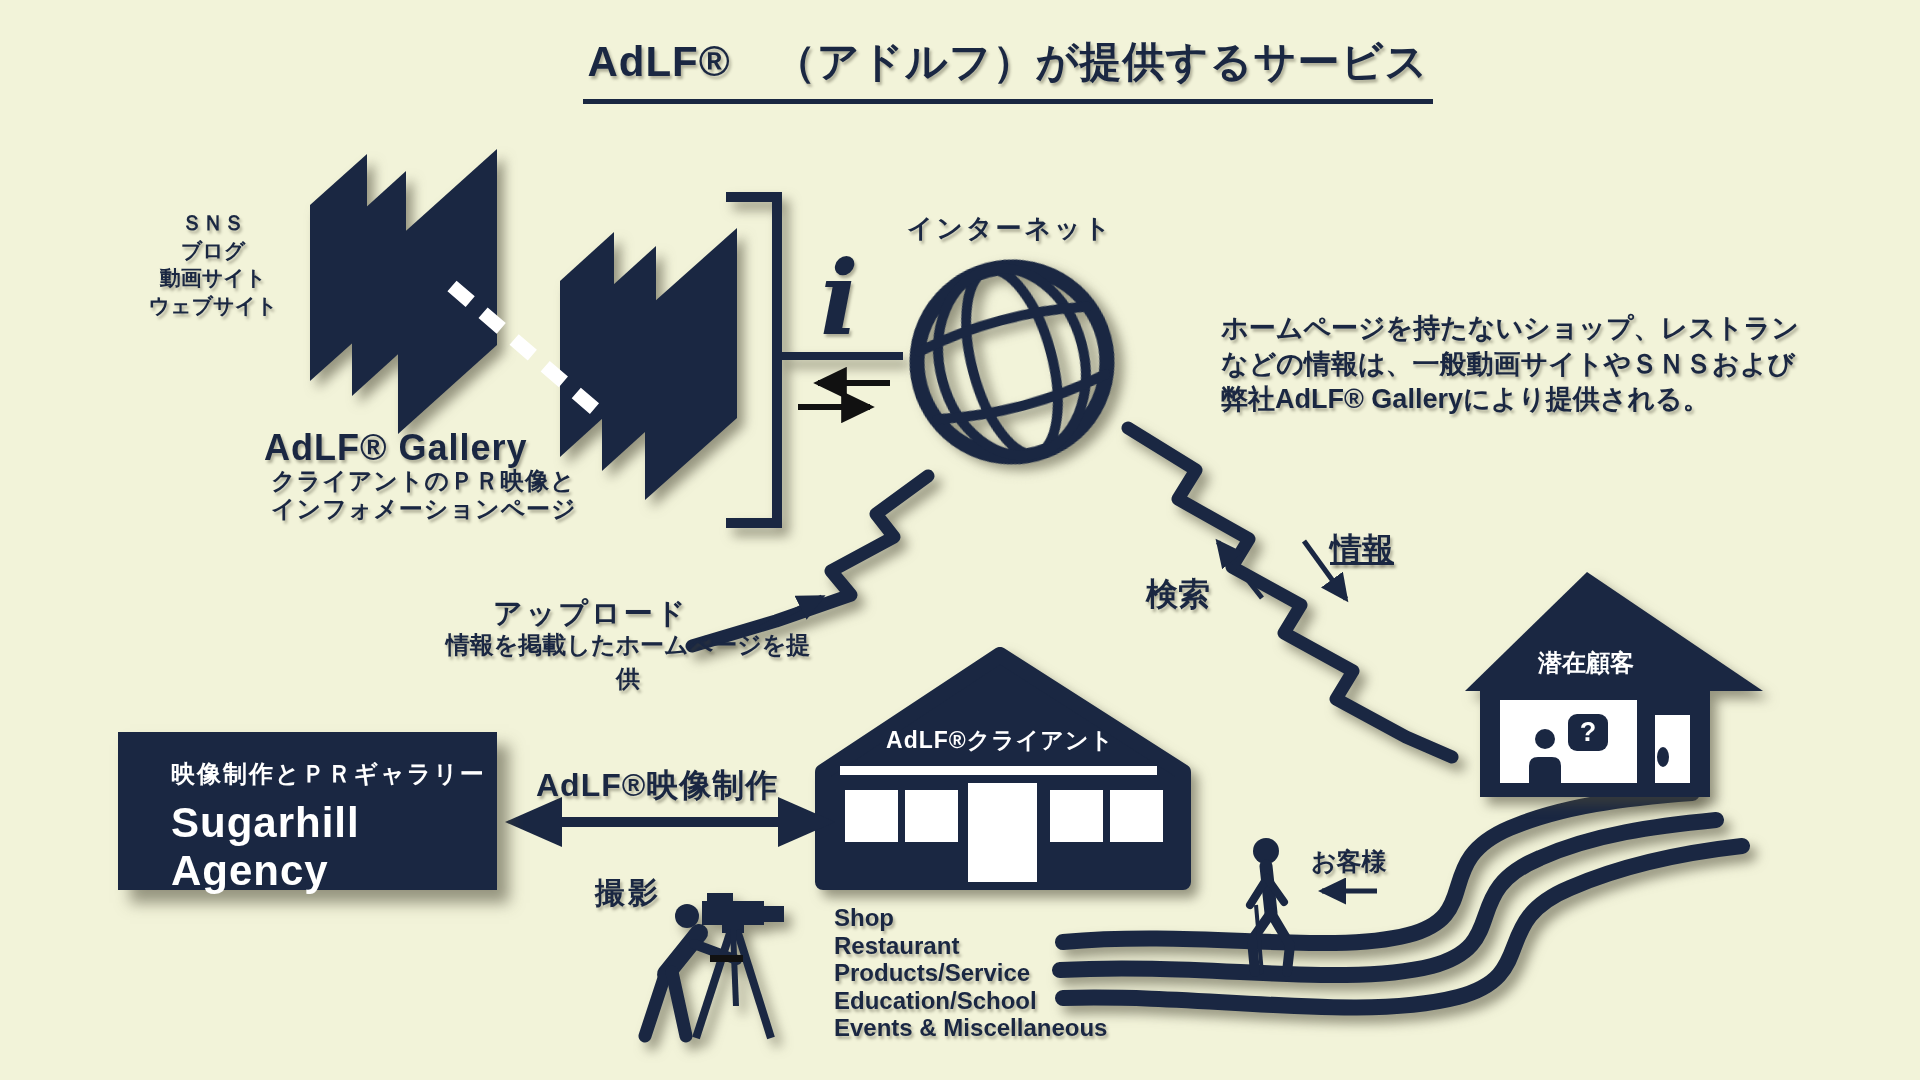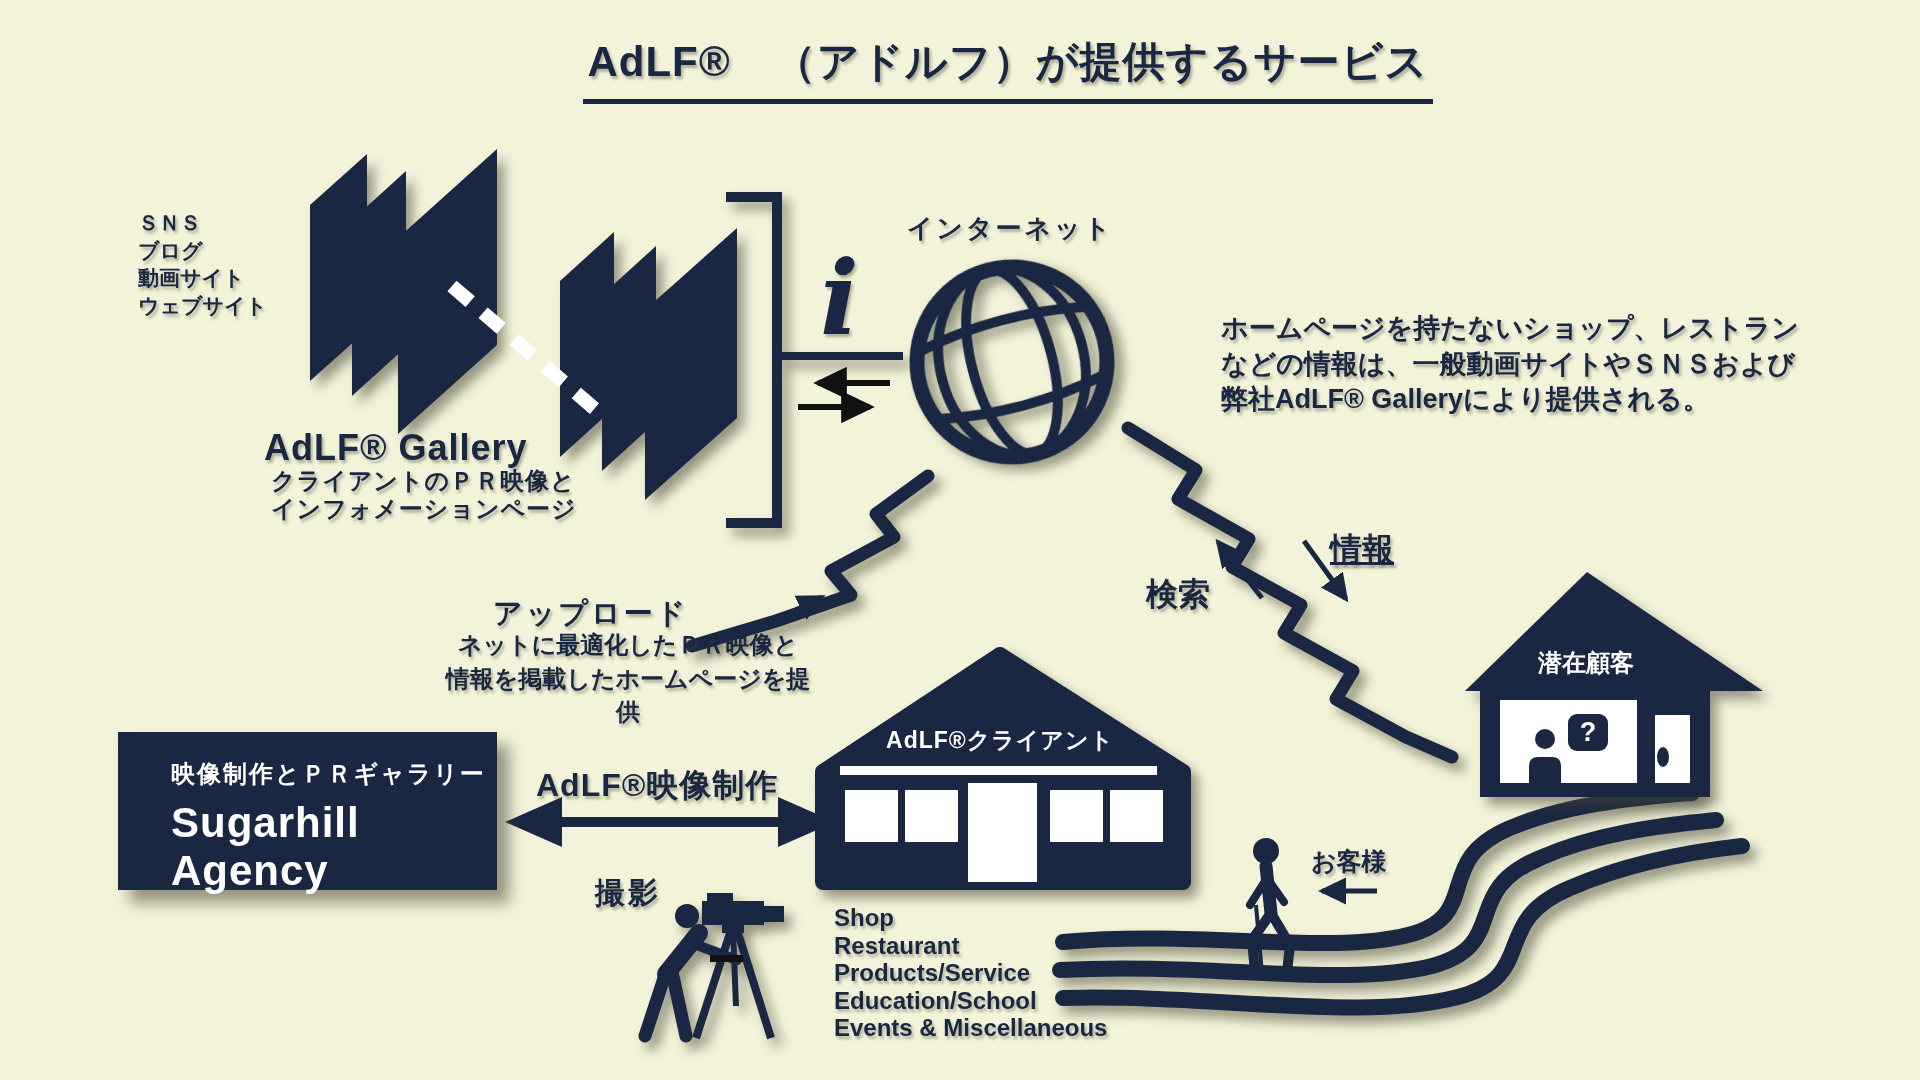--- a/index.html
+++ b/index.html
@@ -10,21 +10,21 @@
     color:#1A2742;
   }
   .abs{position:absolute;}
   .txtsh{text-shadow:2px 3px 3px rgba(75,73,55,0.40);}
   .sh{filter:drop-shadow(7px 8px 6px rgba(75,73,55,0.55));}
   #title{
     left:583px;top:34px;width:850px;text-align:center;
     font-size:42px;font-weight:bold;padding-bottom:9px;
     border-bottom:5px solid #1A2742;letter-spacing:1px;
   }
-  #platforms{left:138px;top:209px;width:150px;text-align:left;font-size:21px;font-weight:bold;line-height:27.5px;}
+  #platforms{left:138px;top:209px;width:150px;text-align:center;font-size:21px;font-weight:bold;line-height:27.5px;}
   #gallery-name{left:264px;top:427px;font-size:36px;font-weight:bold;letter-spacing:1px;}
   #gallery-desc{left:271px;top:467px;font-size:24px;font-weight:bold;line-height:27.5px;letter-spacing:1px;}
   #internet-label{left:880px;top:211px;width:260px;text-align:center;font-size:26px;font-weight:bold;letter-spacing:3px;}
   #info-symbol{left:820px;top:238px;font-size:102px;font-style:italic;font-weight:bold;font-family:"DejaVu Serif","Liberation Serif",serif;}
   #note{left:1221px;top:299px;font-size:27px;font-weight:bold;line-height:35.5px;margin-top:12px;}
   #upload-label{left:493px;top:594px;font-size:29px;font-weight:bold;letter-spacing:3px;}
   #upload-desc{left:444px;top:628px;width:368px;text-align:center;font-size:24px;font-weight:bold;line-height:33.5px;}
   #search-label{left:1146px;top:573px;font-size:32px;font-weight:bold;}
   #info-label{left:1330px;top:528px;font-size:32px;font-weight:bold;text-decoration:underline;}
   #house-label{left:1520px;top:647px;width:132px;text-align:center;font-size:24px;font-weight:bold;color:#fff;}
@@ -172,21 +172,20 @@
   <div id="info-symbol" class="abs txtsh">i</div>
 
   <div id="note" class="abs txtsh">
     <div>ホームページを持たないショップ、レストラン</div>
     <div>などの情報は、一般動画サイトやＳＮＳおよび</div>
     <div>弊社AdLF® Galleryにより提供される。</div>
   </div>
 
   <div id="upload-label" class="abs txtsh">アップロード</div>
   <div id="upload-desc" class="abs txtsh">
-    <div>ネットに最適化したＰＲ映像と</div>
     <div>情報を掲載したホームページを提供</div>
   </div>
 
   <div id="search-label" class="abs txtsh">検索</div>
   <div id="info-label" class="abs txtsh">情報</div>
 
   <div id="house-label" class="abs">潜在顧客</div>
   <div id="question-box" class="abs">
     <span>?</span>
   </div>

